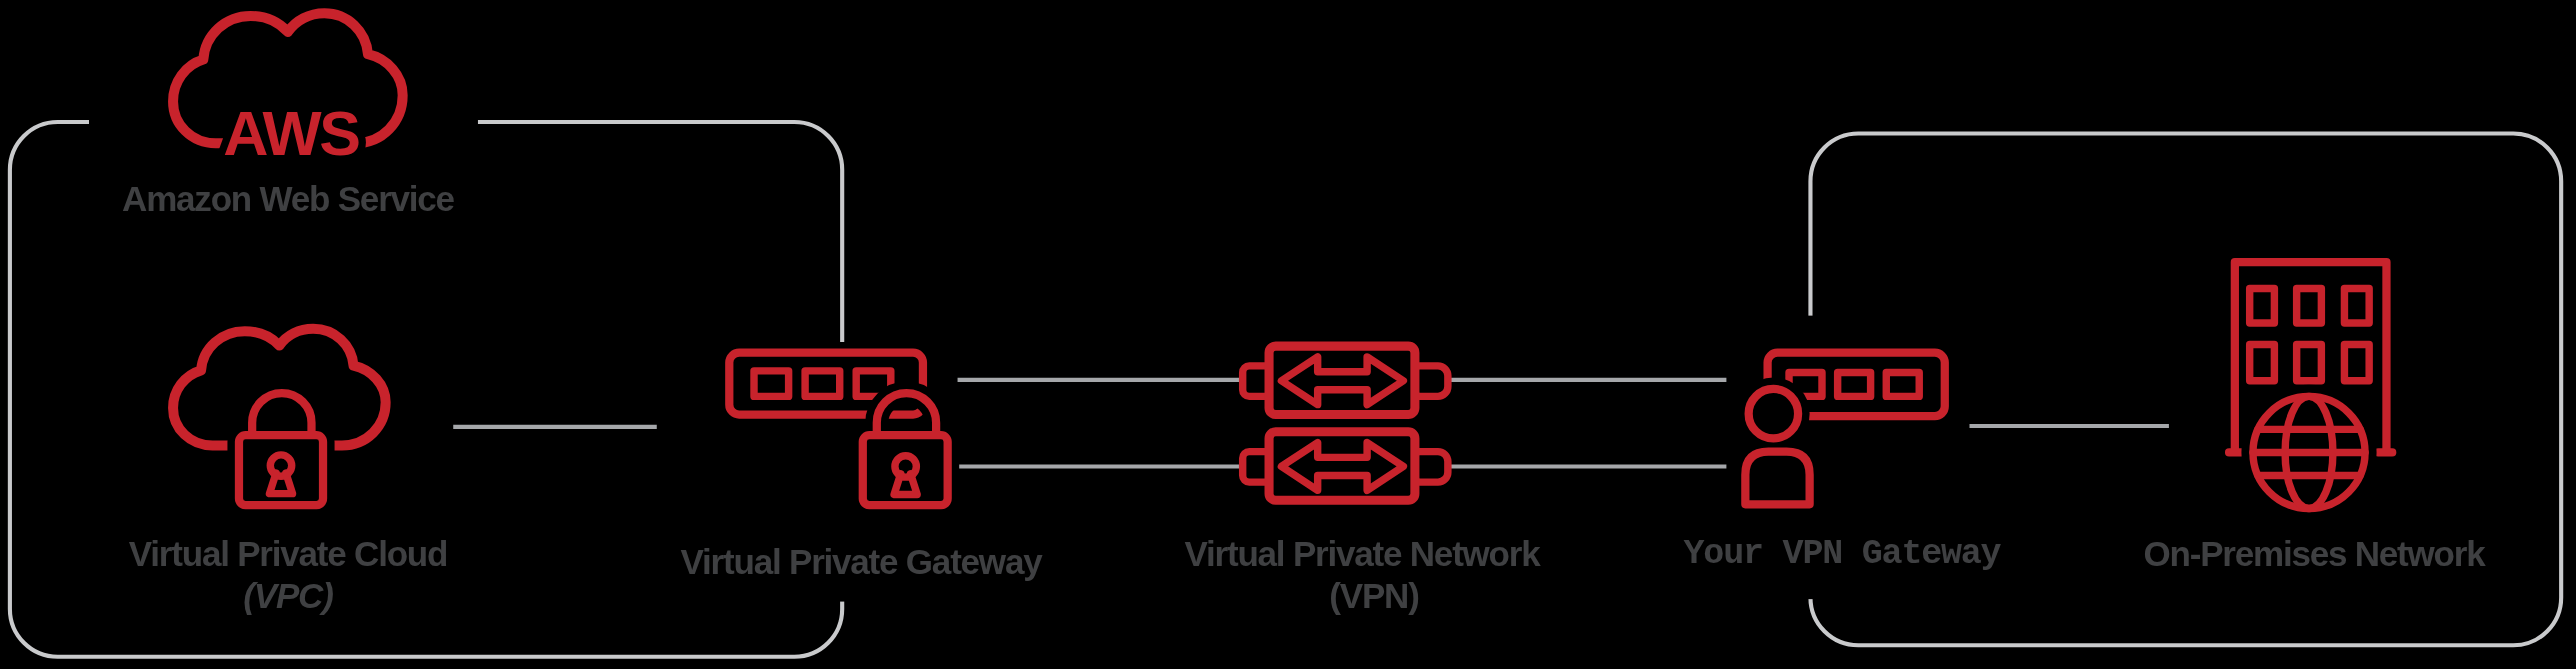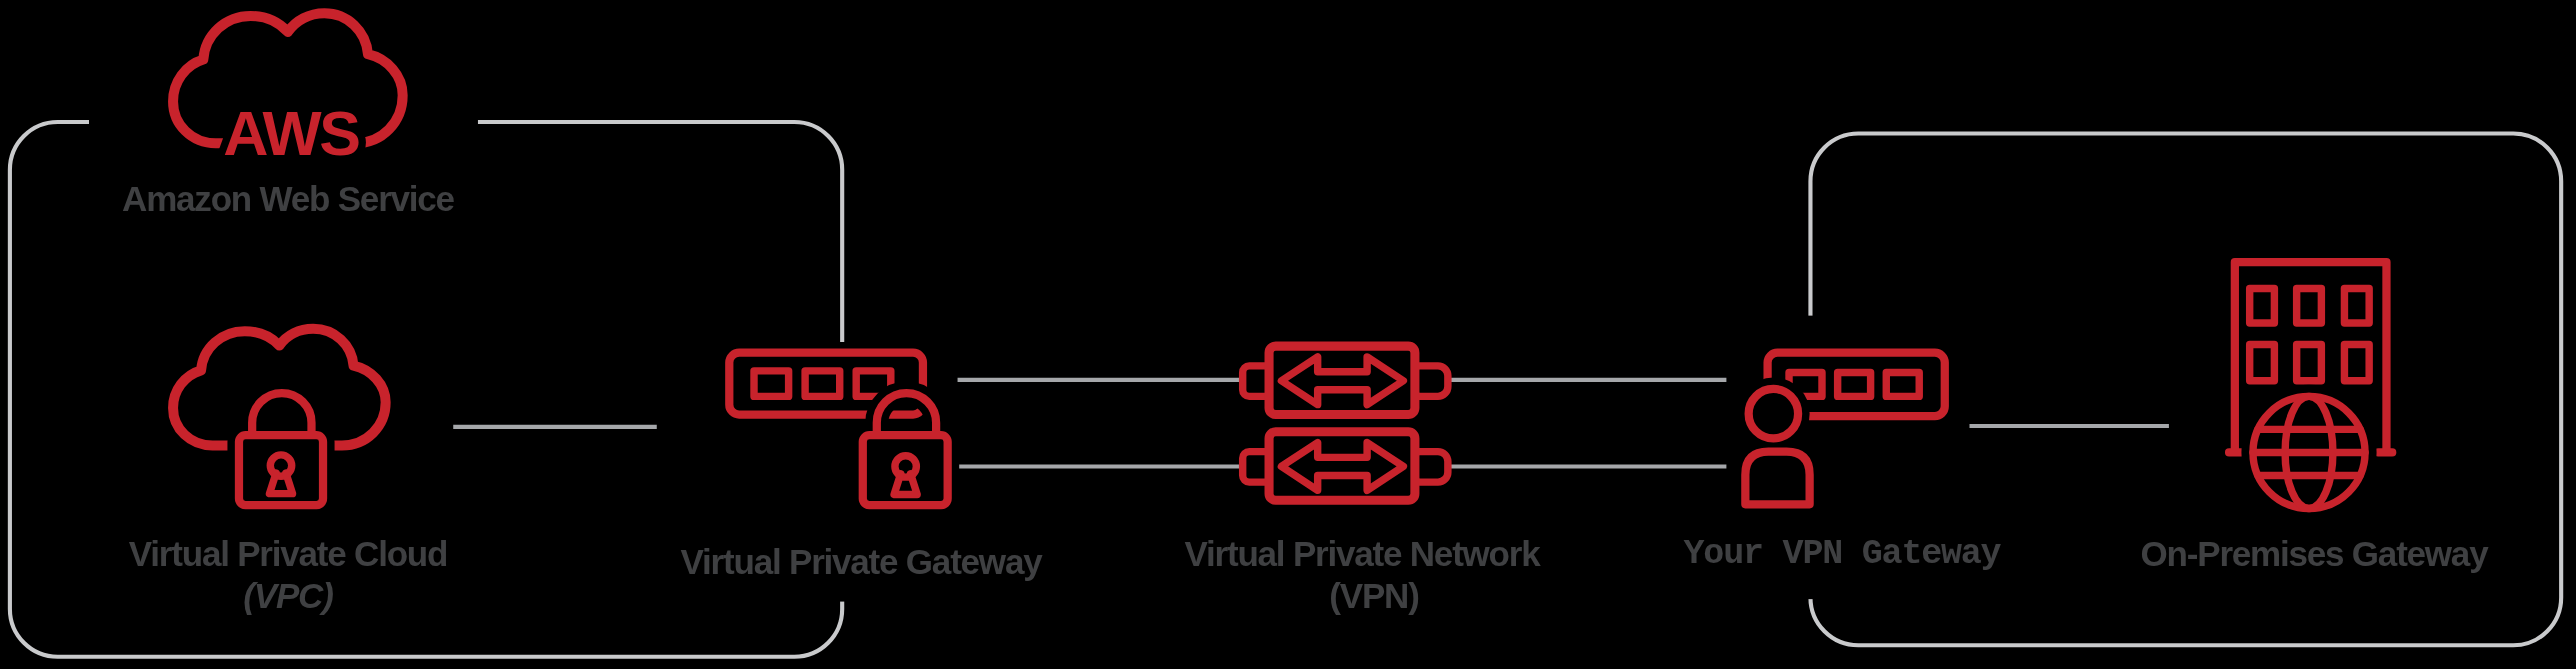--- a/index.html
+++ b/index.html
@@ -159,15 +159,15 @@
     </g>
   </svg>
 
   <div class="lbl" style="left:288px;top:181px;">Amazon Web Service</div>
   <div class="lbl" style="left:288px;top:536px;">Virtual Private Cloud</div>
   <div class="lbl" style="left:288px;top:578px;font-style:italic;">(VPC)</div>
   <div class="lbl" style="left:861px;top:544px;">Virtual Private Gateway</div>
   <div class="lbl" style="left:1346px;top:536px;margin-left:16px;">Virtual Private Network</div>
   <div class="lbl" style="left:1374px;top:578px;">(VPN)</div>
   <div class="lbl" style="left:1842px;top:536px;font-family:Liberation Mono, monospace;">Your VPN Gateway</div>
-  <div class="lbl" style="left:2314px;top:536px;">On-Premises Gateway</div>
+  <div class="lbl" style="left:2314px;top:536px;">On-Premises Network</div>
 </div>
 
 
 </body></html>

